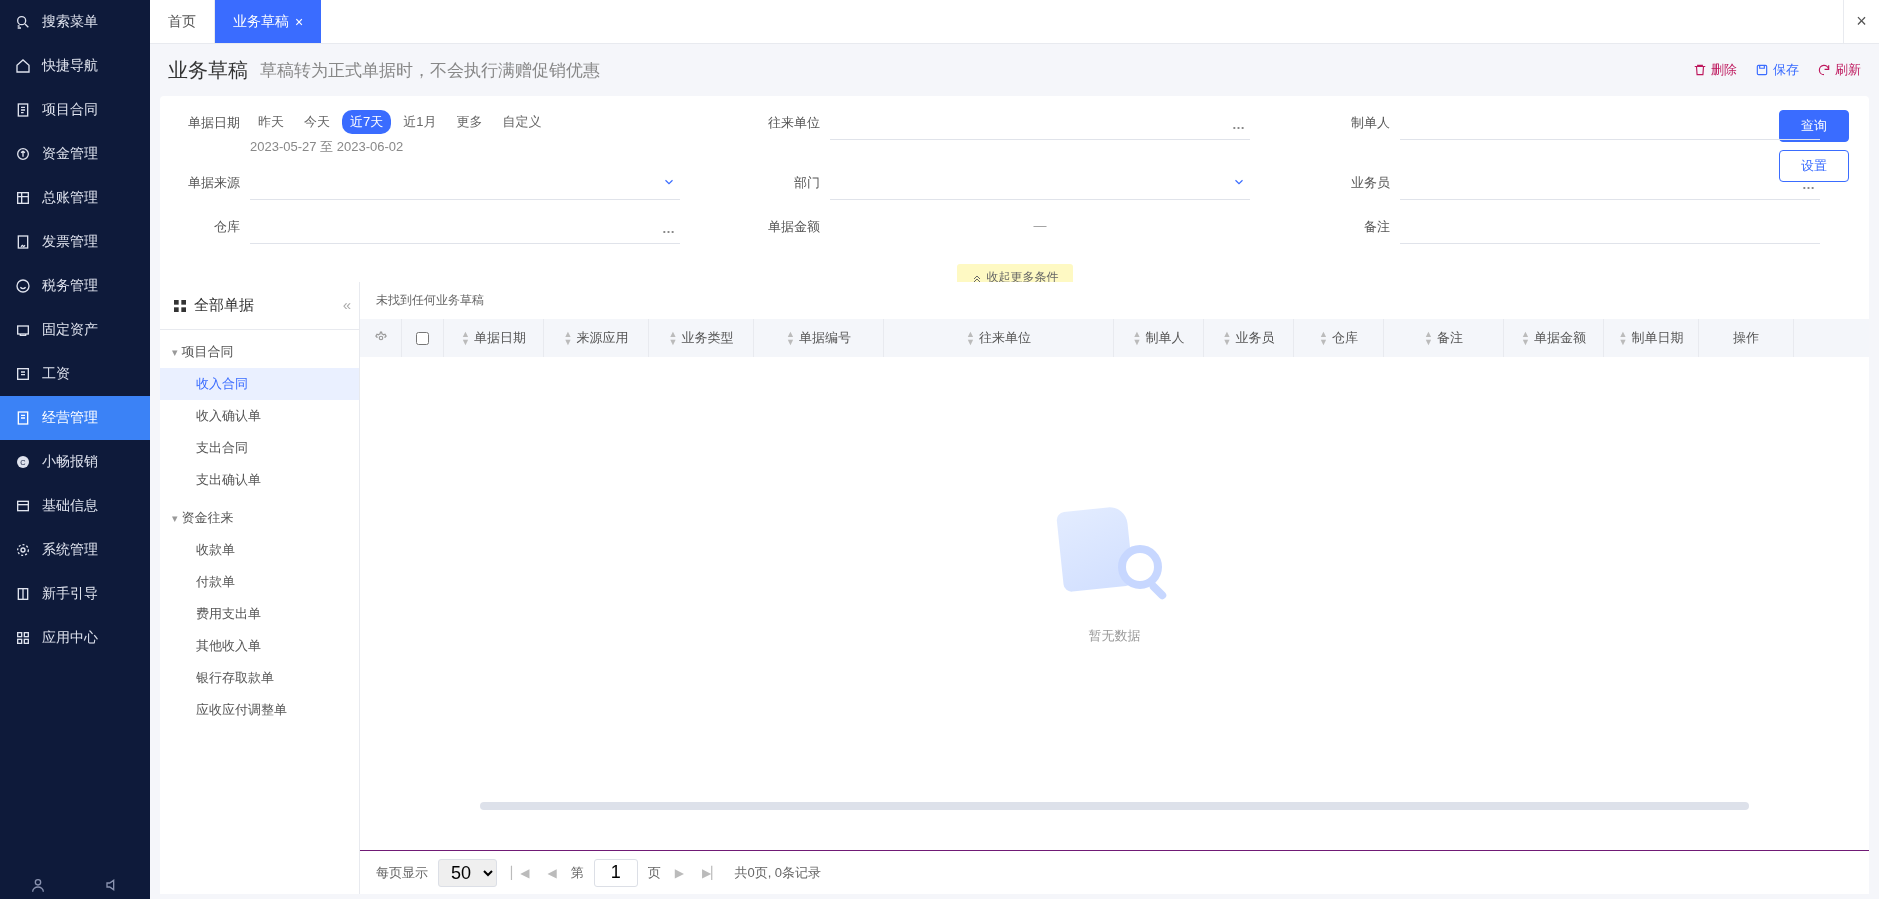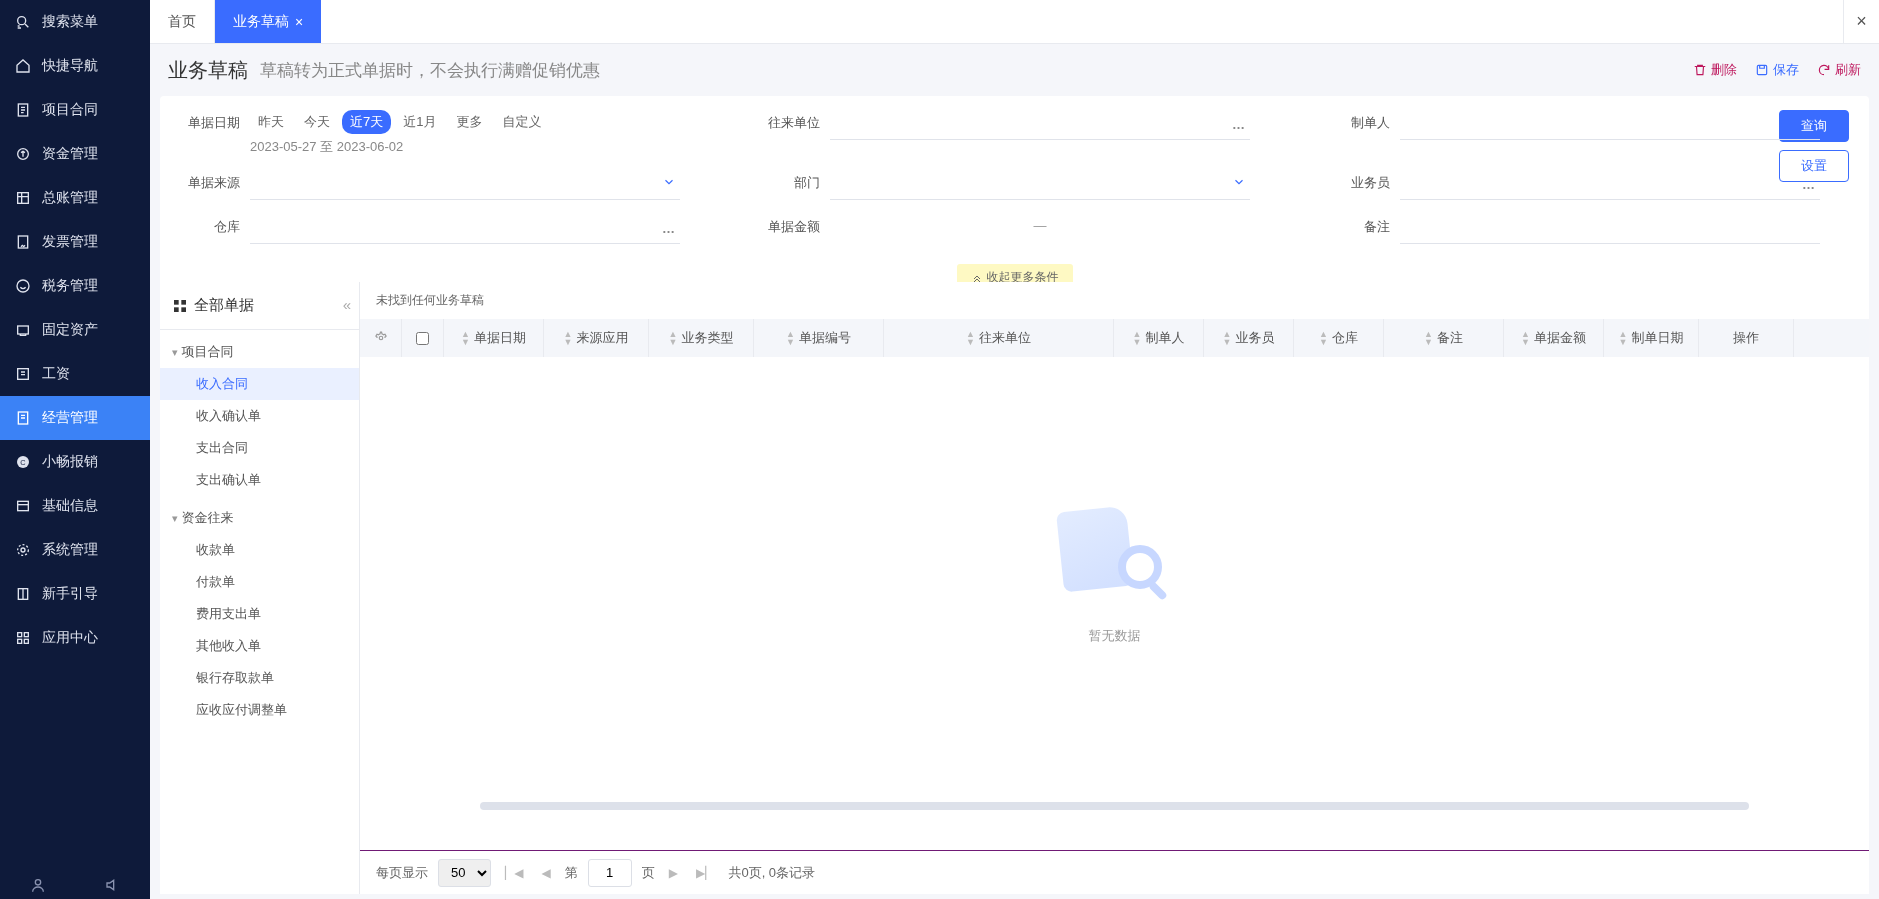--- a/index.html
+++ b/index.html
@@ -73,21 +73,21 @@
 .th-gear { width: 42px; color: #999; cursor: pointer; }
 .empty-state { text-align: center; color: #999; margin-top: 140px; }
 .empty-img { width: 130px; height: 110px; margin: 0 auto 20px auto; position: relative; }
 .doc-shape { position: absolute; left: 10px; top: 12px; width: 70px; height: 80px; background: linear-gradient(160deg,#e3ecff,#d1dfff); border-radius: 8px 18px 8px 8px; transform: rotate(-6deg); }
 .mag-shape { position: absolute; right: 18px; bottom: 18px; width: 44px; height: 44px; border: 8px solid #c7d7ff; border-radius: 50%; background: #fff; }
 .mag-shape::after { content: ""; position: absolute; right: -14px; bottom: -14px; width: 20px; height: 8px; background: #c7d7ff; border-radius: 4px; transform: rotate(45deg); }
 .scroll-ghost { position: absolute; bottom: 40px; left: 120px; right: 120px; height: 8px; background: #dde1ea; border-radius: 4px; }
 
 
 .pagination { height: 44px; border-top: 1px solid #701a75; display: flex; align-items: center; justify-content: flex-start; padding: 0 16px; gap: 10px; color: #666; font-size: 13px; flex-shrink: 0; }
-.pg-select, .pg-input { border: 1px solid #dcdfe6; border-radius: 3px; height: 28px; padding: 0 8px; font-size: 13px; }
+.pg-select, .pg-input { border: 1px solid #dcdfe6; border-radius: 3px; height: 28px; padding: 0 8px; font-size: 18px; }
 .pg-input { width: 44px; text-align: center; }
 .pg-btn { color: #bbb; cursor: pointer; padding: 0 4px; font-size: 12px;}
 
 svg { display: block; }
 </style>
 </head>
 <body>
 
 <div class="sidebar">
   <div id="sidebar-items">

